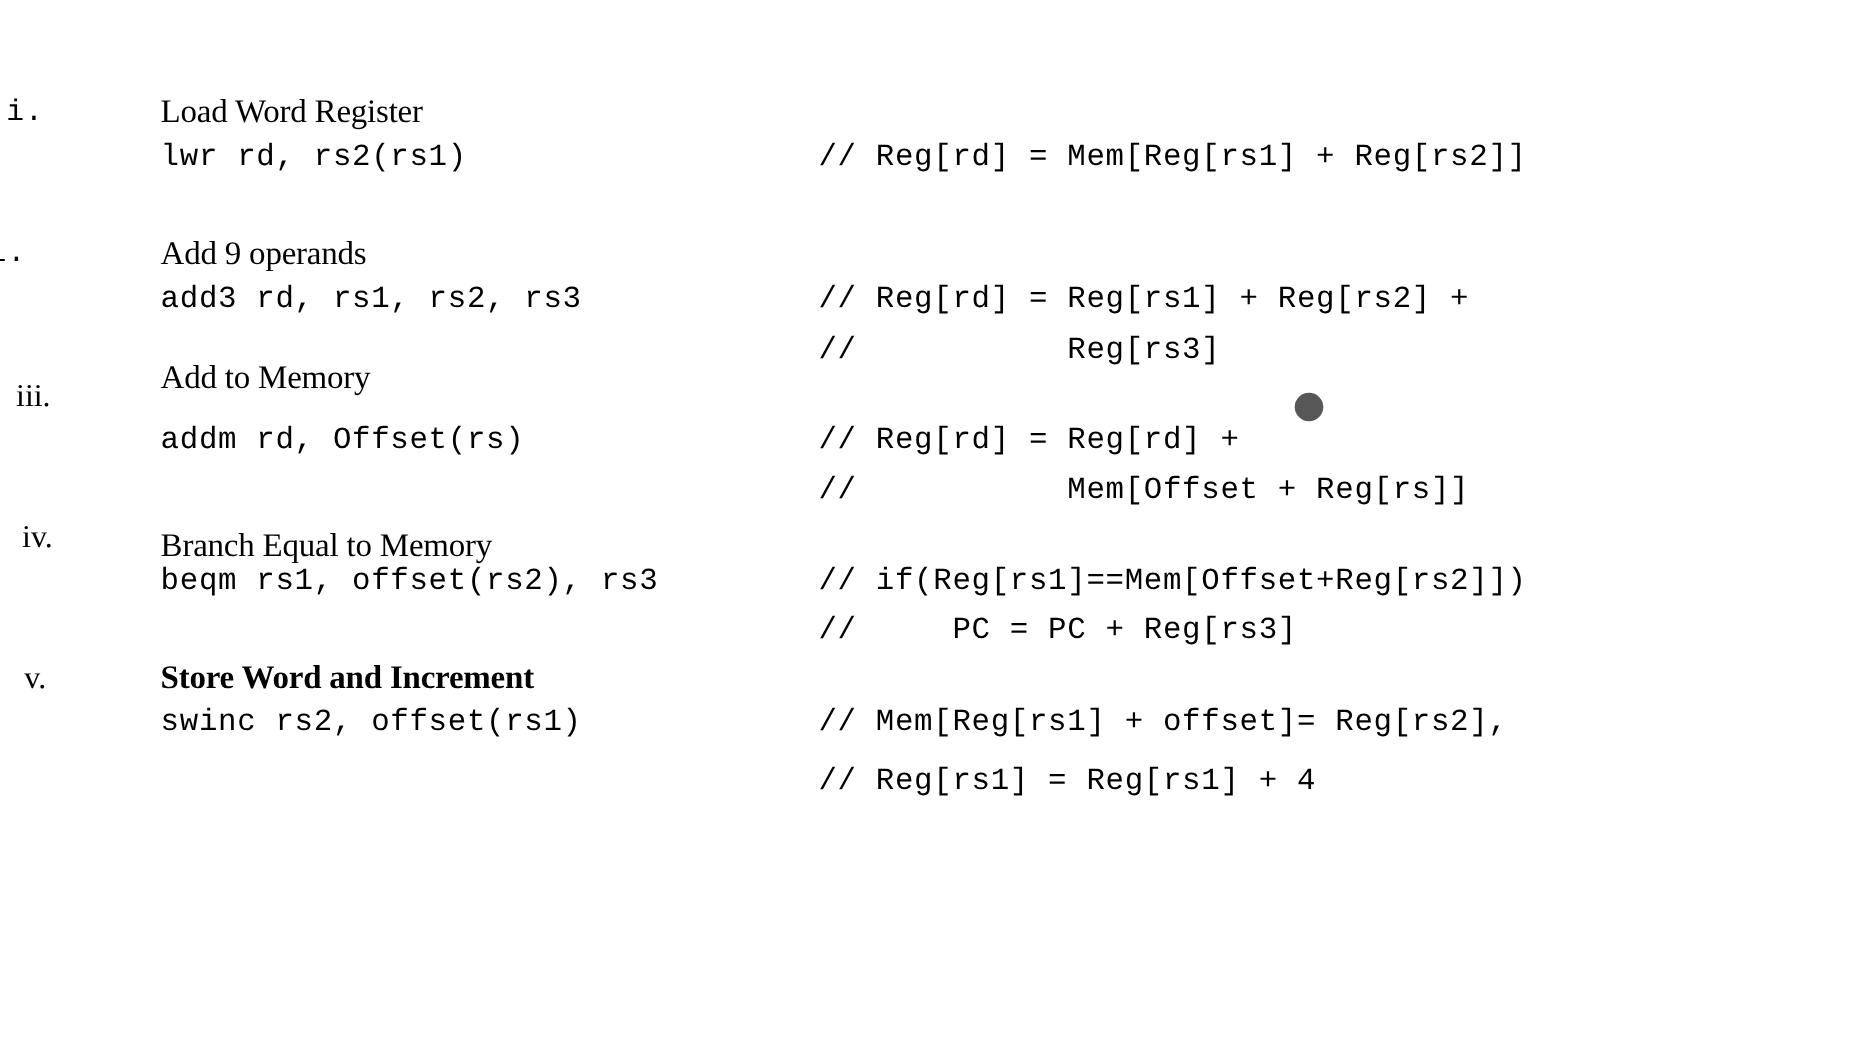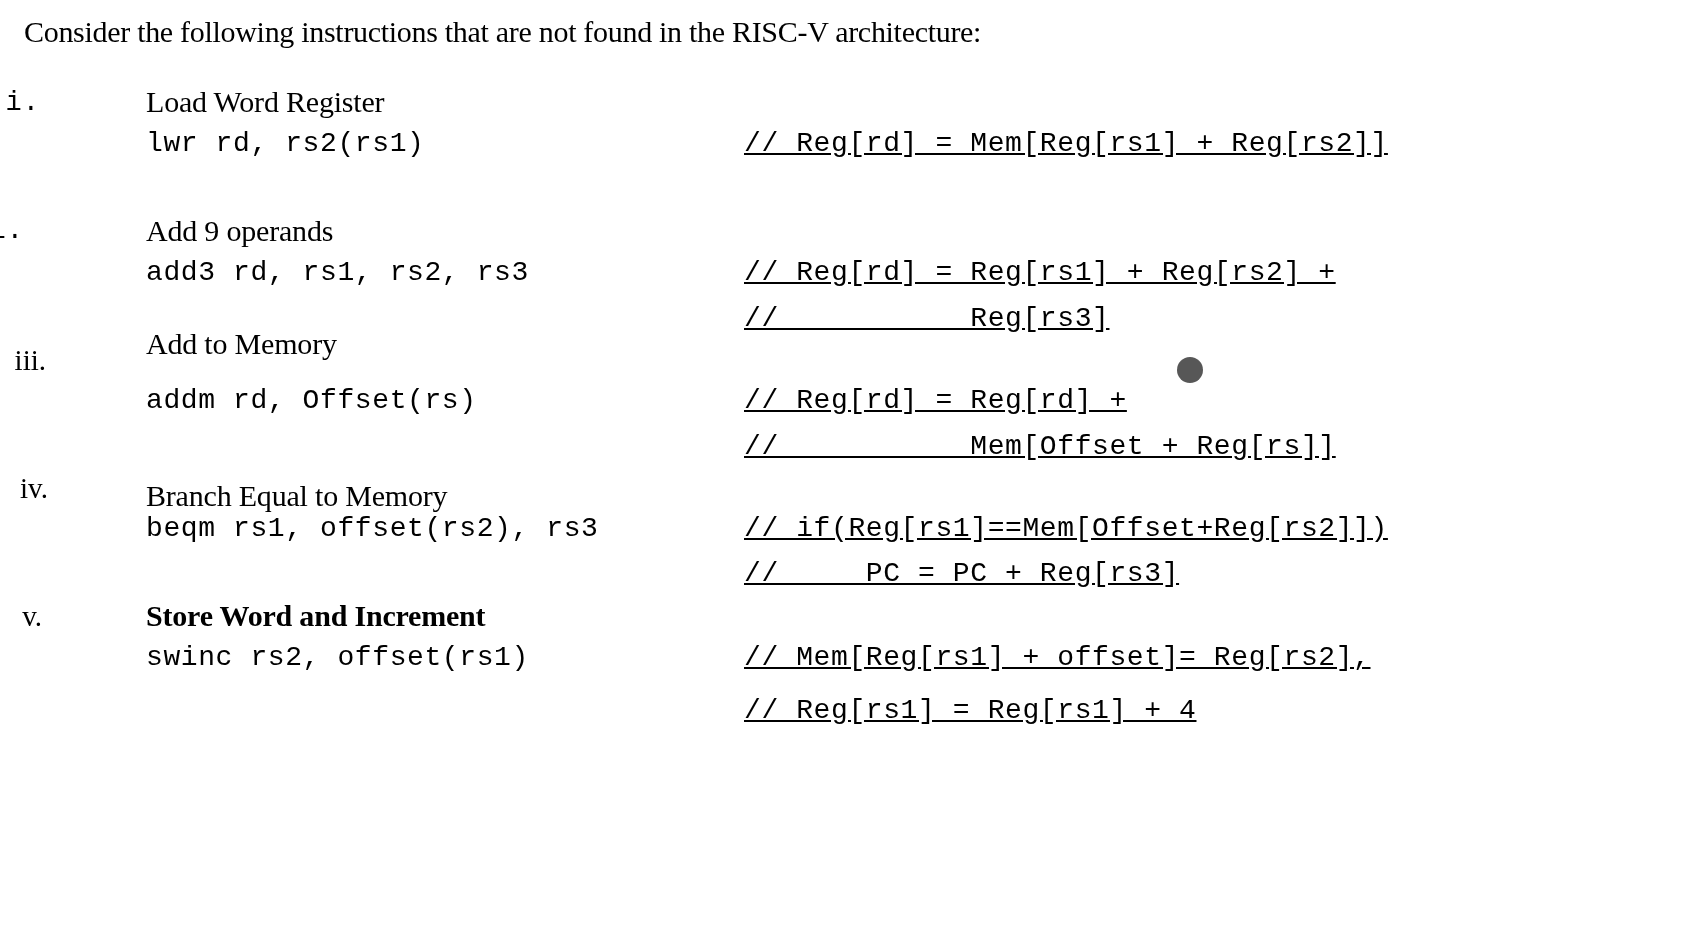--- a/index.html
+++ b/index.html
@@ -77,35 +77,33 @@
     letter-spacing: 0.6px;
   }
 
   .comment {
     position: absolute;
     font-family: "Liberation Mono", monospace;
     font-size: 28px;
     line-height: 43px;
     white-space: pre;
     letter-spacing: 0.6px;
-    text-decoration: underline;
   }
 
   .cursor-dot {
     position: absolute;
     border-radius: 50%;
     background: #575757;
   }
 </style>
 </head>
 <body>
 
 <div id="page">
 
-  <div class="intro">Consider the following instructions that are not found in the RISC-V architecture:</div>
 
   <div class="item">
     <div class="numeral mono" style="left:-70px; top:83px;">i.</div>
     <div class="title" style="top:82px;">Load Word Register</div>
     <div class="code" style="top:122px;">lwr rd, rs2(rs1)</div>
     <div class="comment" style="left:744px; top:122px;">// Reg[rd] = Mem[Reg[rs1] + Reg[rs2]]</div>
   </div>
 
   <div class="item">
     <div class="numeral mono" style="left:-86px; top:211px;">ii.</div>

